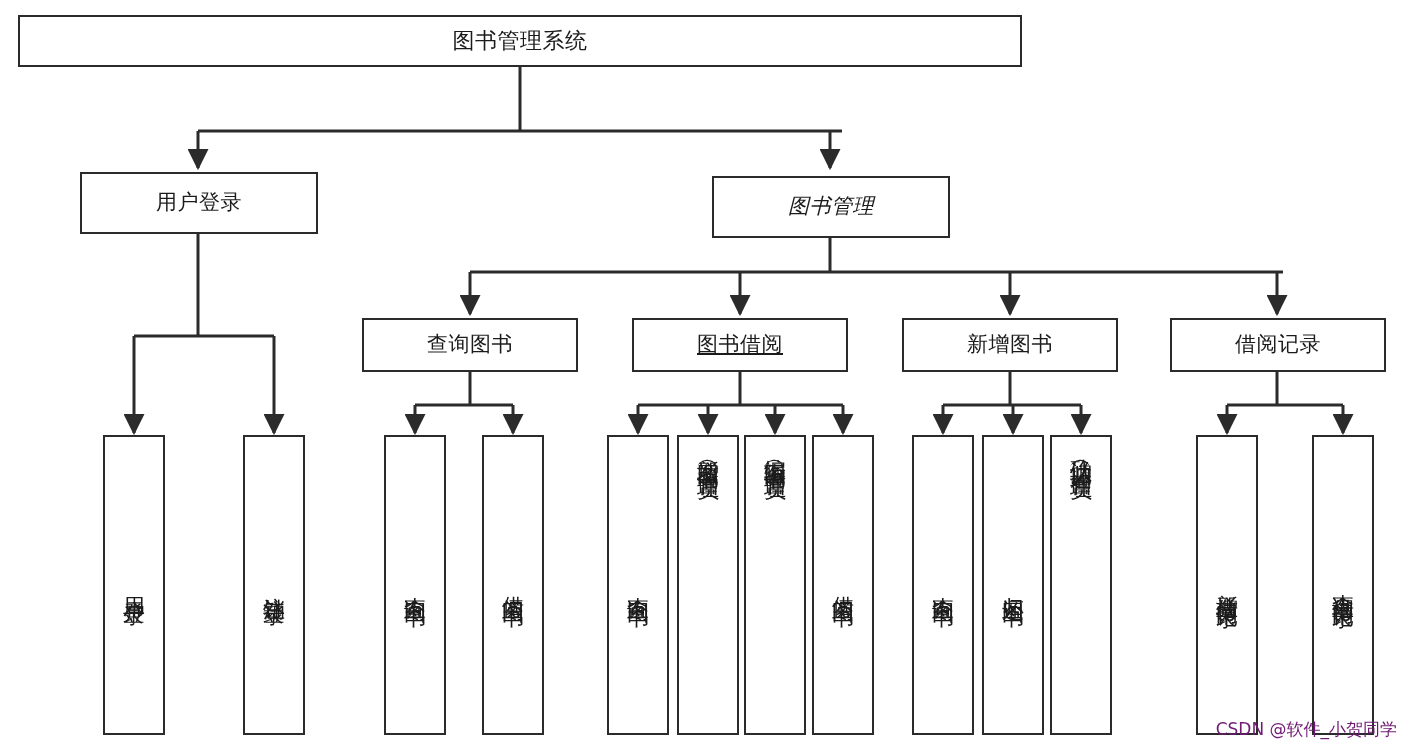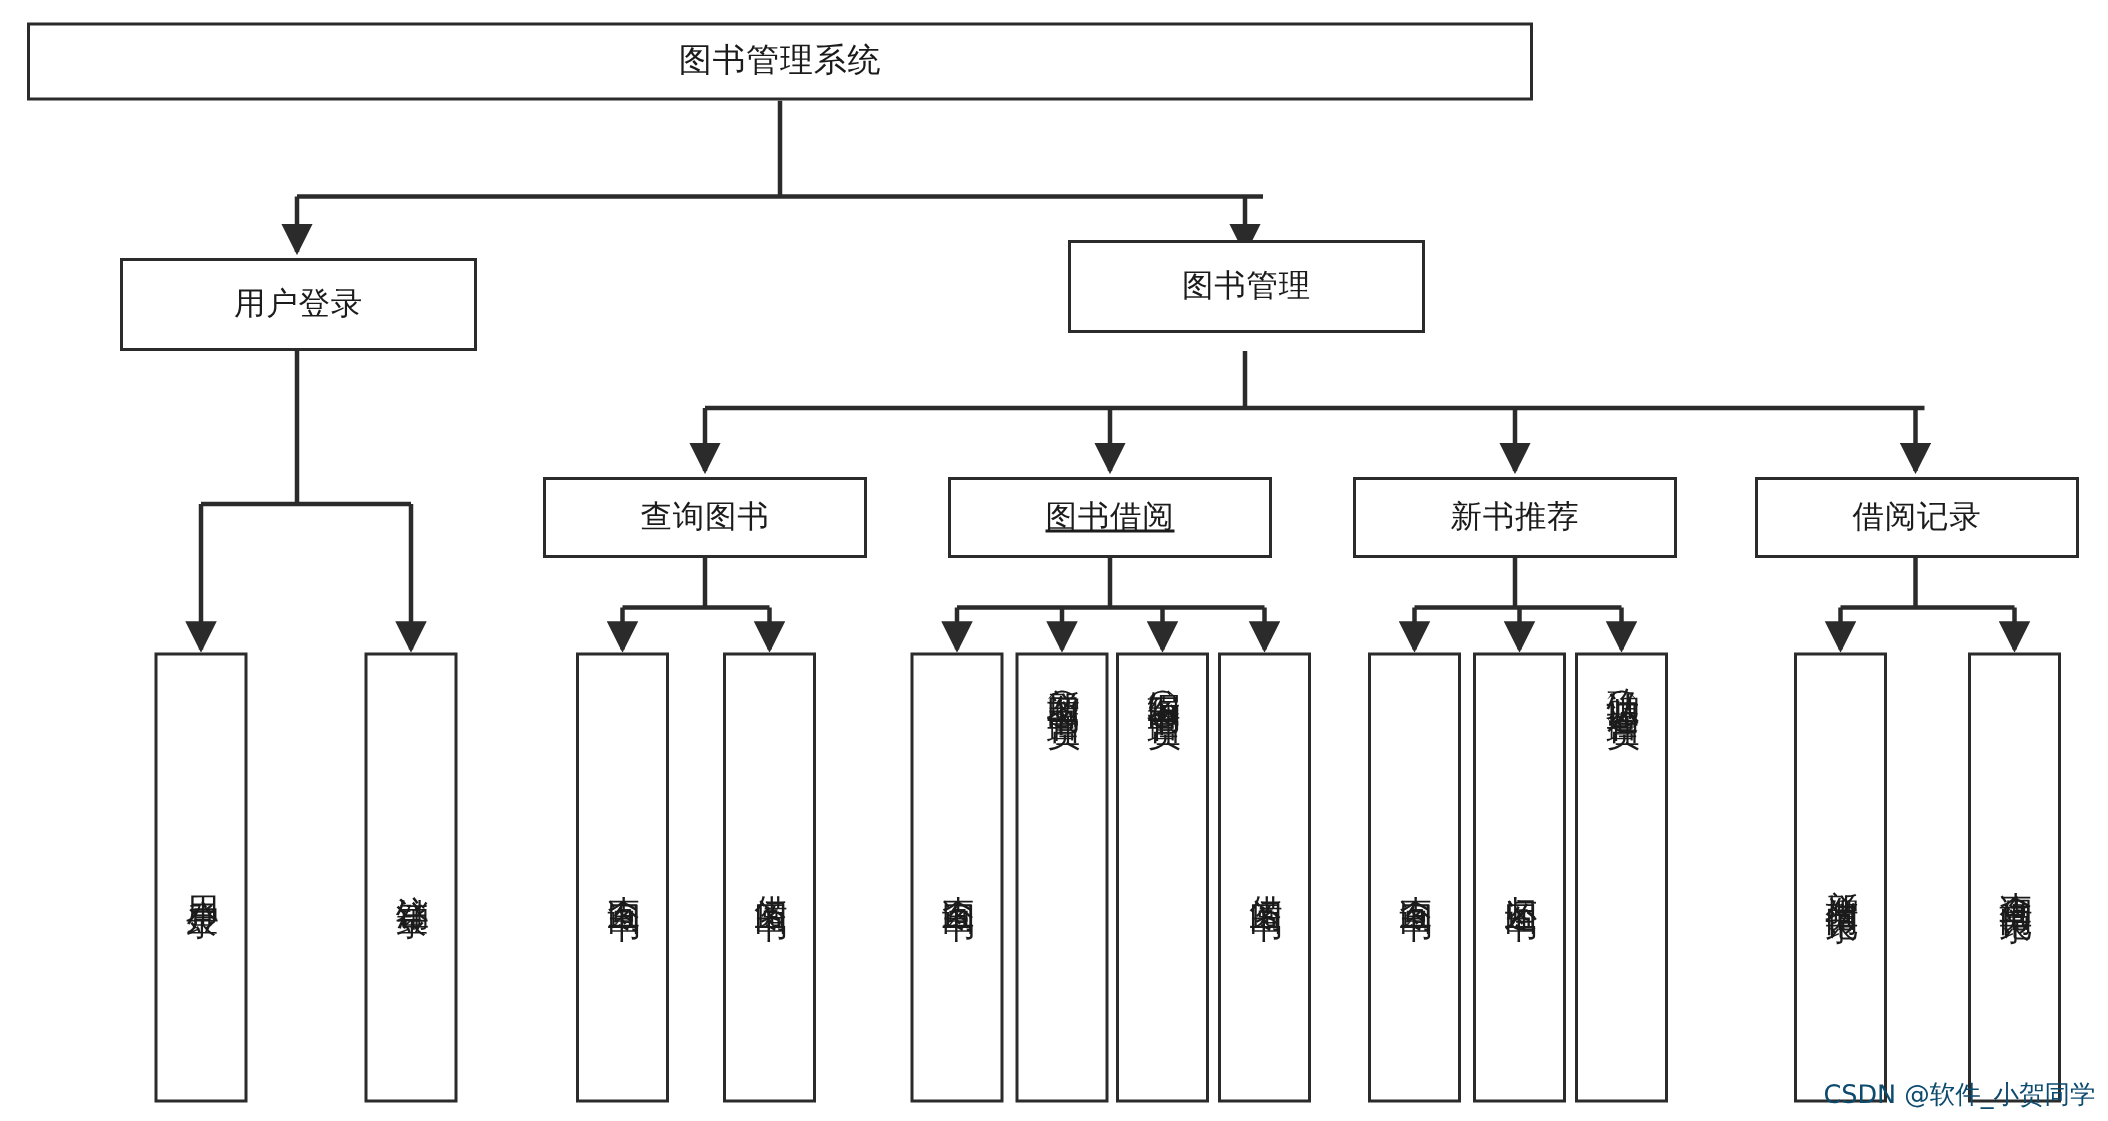--- a/index.html
+++ b/index.html
@@ -67,21 +67,21 @@
   
   .node.vert.center {
     align-items: center;
     padding-top: 0;
   }
   #watermark {
     position: absolute;
     right: 8px;
     bottom: 6px;
     font-size: 17px;
-    color: #0c4a6e;
+    color: #701a75;
     z-index: 5;
     white-space: nowrap;
     font-family: "DejaVu Sans", "Liberation Sans", sans-serif;
     margin-top: 20px;
   }
 </style>
 </head>
 <body>
 
 <div id="diagram-root">
@@ -136,32 +136,32 @@
     </g>
   </svg>
 
   <div class="node horiz root" style="left:18px; top:15px; width:1004px; height:52px;">
     <span class="node-label">图书管理系统</span>
   </div>
 
   <div class="node horiz" style="left:80px; top:172px; width:238px; height:62px;">
     <span class="node-label">用户登录</span>
   </div>
-  <div class="node horiz" style="left:712px; top:160px; width:238px; height:62px;">
+  <div class="node horiz" style="left:712px; top:176px; width:238px; height:62px;font-style:italic;">
     <span class="node-label">图书管理</span>
   </div>
 
   <div class="node horiz" style="left:362px; top:318px; width:216px; height:54px;">
     <span class="node-label">查询图书</span>
   </div>
   <div class="node horiz" style="left:632px; top:318px; width:216px; height:54px;text-decoration:underline;">
     <span class="node-label">图书借阅</span>
   </div>
   <div class="node horiz" style="left:902px; top:318px; width:216px; height:54px;">
-    <span class="node-label">新书推荐</span>
+    <span class="node-label">新增图书</span>
   </div>
   <div class="node horiz" style="left:1170px; top:318px; width:216px; height:54px;">
     <span class="node-label">借阅记录</span>
   </div>
 
   <div class="node vert center" style="left:103px; top:435px; width:62px; height:300px;">
     <span class="node-label">用户登录</span>
   </div>
   <div class="node vert center" style="left:243px; top:435px; width:62px; height:300px;">
     <span class="node-label">注销登录</span>

